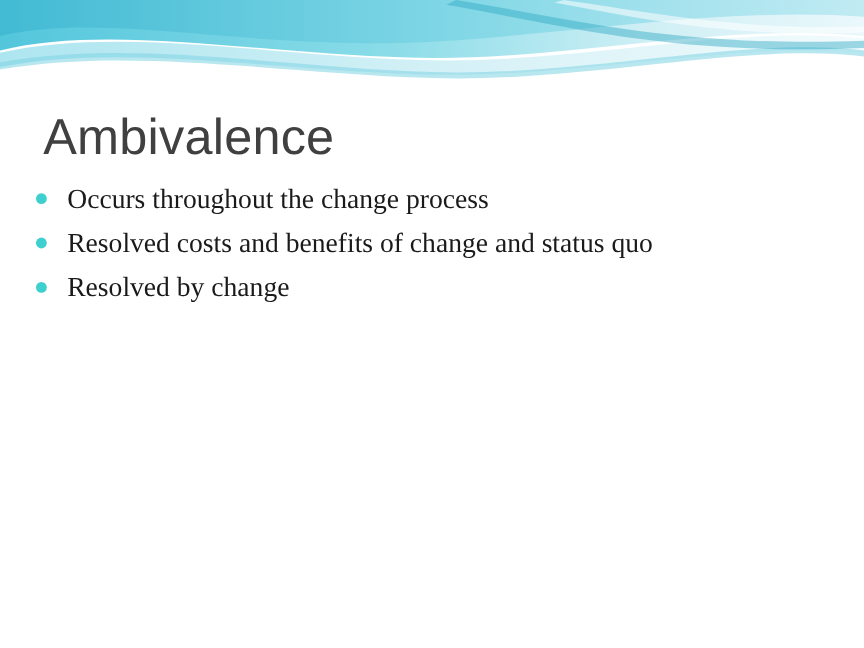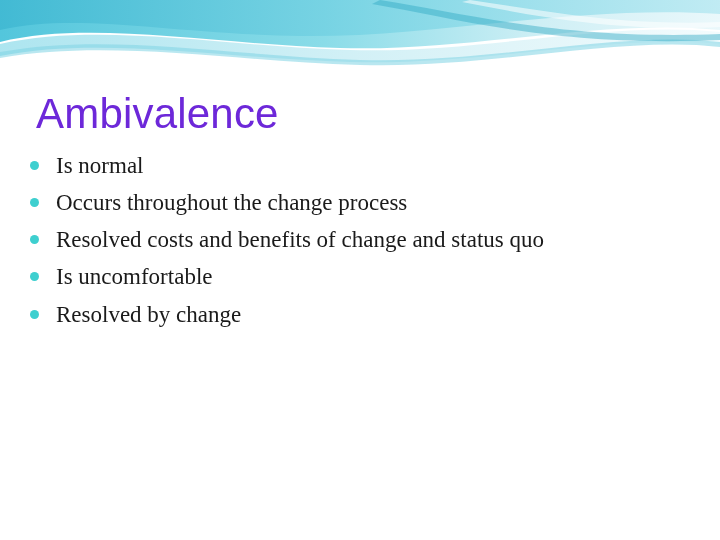--- a/index.html
+++ b/index.html
@@ -31,21 +31,21 @@
   .banner svg {
     display: block;
   }
   .slide-title {
     position: absolute;
     left: 36px;
     top: 90px;
     font-family: "Liberation Sans", sans-serif;
     font-size: 42px;
     font-weight: normal;
-    color: #6d28d9;
+    color: #404040;
     letter-spacing: 0.2px;
   }
   .bullet-list {
     position: absolute;
     left: 30px;
     top: 152px;
     width: 660px;
     list-style: none;
     margin: 0;
     padding: 0;
@@ -113,33 +113,25 @@
       <path d="M380,0 C470,14 560,40 720,34 L720,40 C555,47 465,20 372,4 Z" fill="#2FA8C4" opacity="0.45"></path>
       <path d="M470,0 C540,10 620,26 720,22 L720,27 C615,32 535,16 462,2 Z" fill="#ffffff" opacity="0.55"></path>
     </svg>
   </div>
 
   <div class="slide-title">Ambivalence</div>
 
   <ul class="bullet-list">
     <li class="bullet-item">
       <span class="bullet-dot"><span class="dot"></span></span>
-      <span class="bullet-text">Is normal</span>
-    </li>
-    <li class="bullet-item">
-      <span class="bullet-dot"><span class="dot"></span></span>
       <span class="bullet-text">Occurs throughout the change process</span>
     </li>
     <li class="bullet-item">
       <span class="bullet-dot"><span class="dot"></span></span>
       <span class="bullet-text">Resolved costs and benefits of change and status quo</span>
-    </li>
-    <li class="bullet-item">
-      <span class="bullet-dot"><span class="dot"></span></span>
-      <span class="bullet-text">Is uncomfortable</span>
     </li>
     <li class="bullet-item">
       <span class="bullet-dot"><span class="dot"></span></span>
       <span class="bullet-text">Resolved by change</span>
     </li>
   </ul>
 
 </div>
 
 </body></html>

